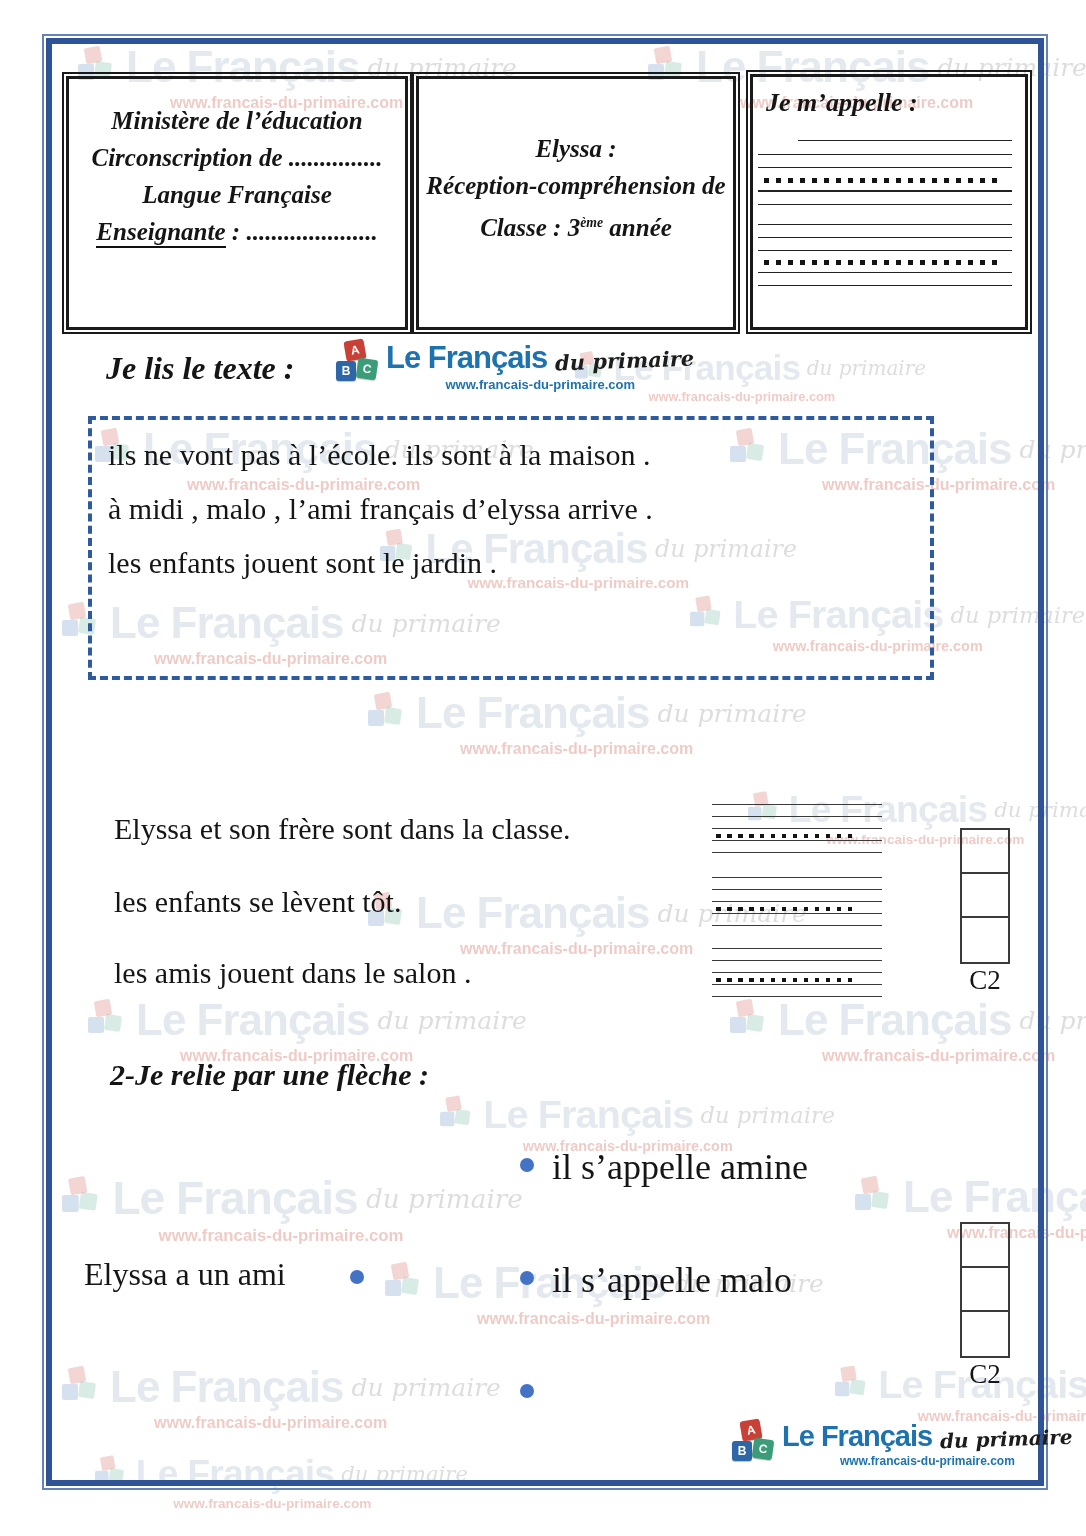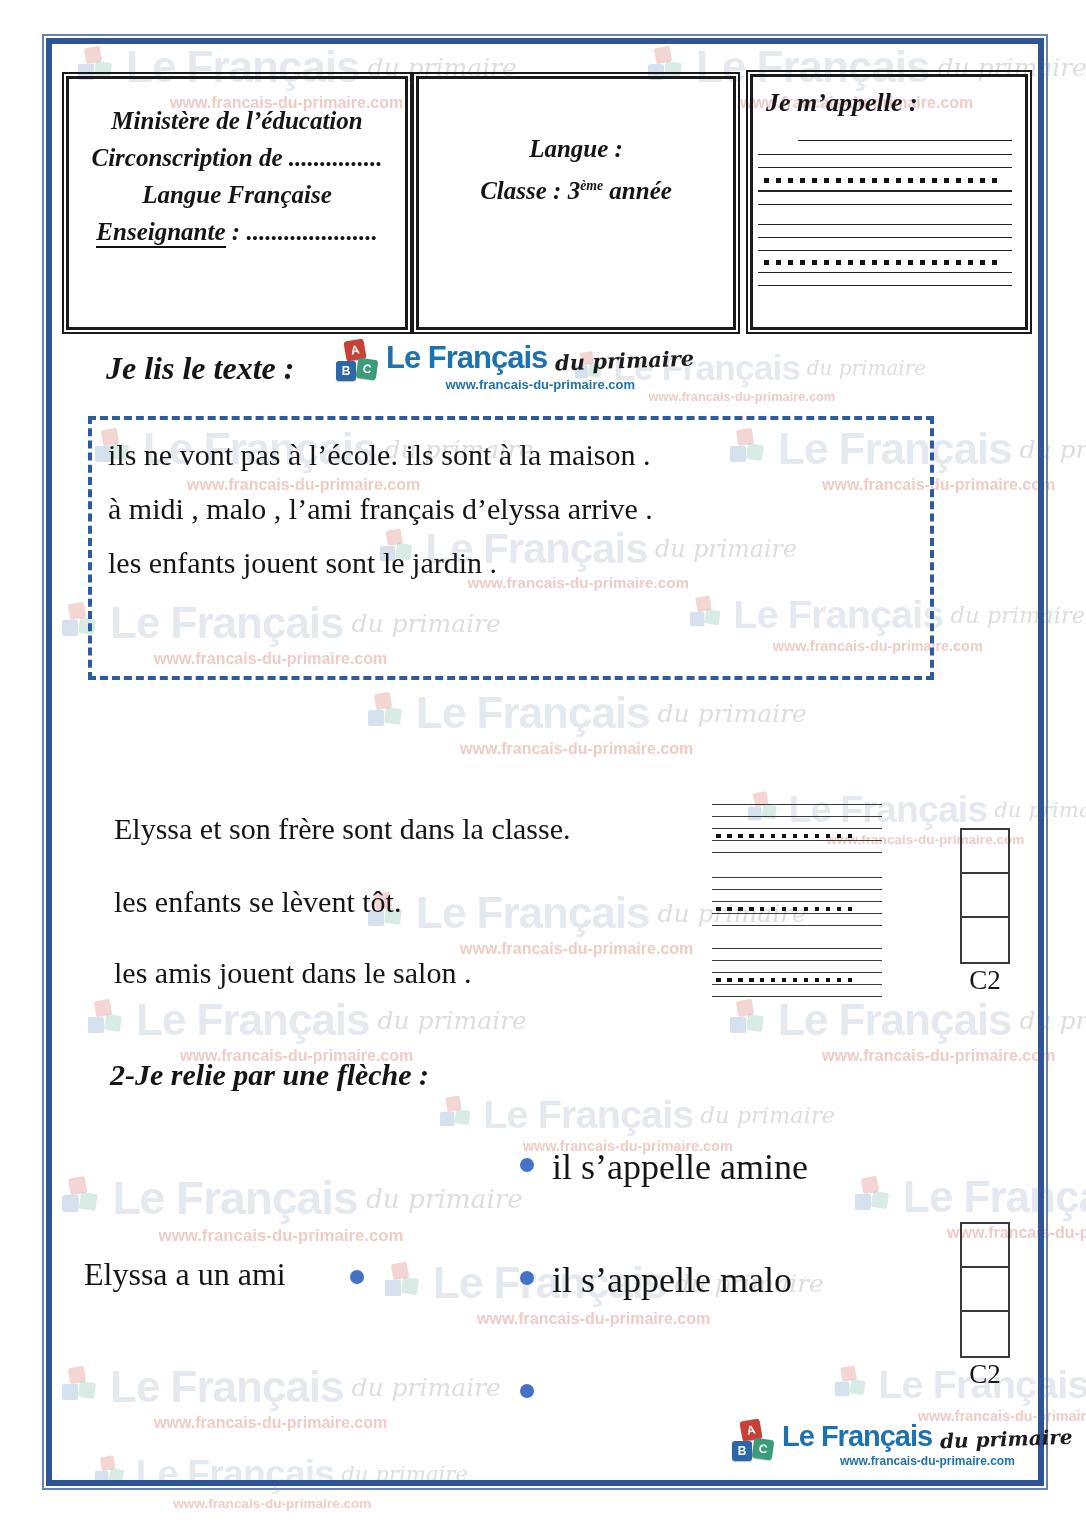--- a/index.html
+++ b/index.html
@@ -346,21 +346,22 @@
       <div>Ministère de l’éducation</div>
       <div>Circonscription de ...............</div>
       <div>Langue Française</div>
       <div><span class="u">Enseignante</span><span> : .....................</span></div>
     </div>
   </div>
 
   <div class="hbox exam-box">
     <div class="hbox-inner"></div>
     <div class="hbox-content">
-      <div>Langue :</div>
+      <div>Elyssa :</div>
+      <div>Réception-compréhension de</div>
       <div><span>Classe : 3</span><sup class="deg">ème</sup><span> année</span></div>
     </div>
   </div>
 
   <div class="hbox name-box">
     <div class="hbox-inner"></div>
     <div class="name-label">Je m’appelle :</div>
     <div id="name-guides">
         <div class="ng-line i" style="top: 0px;"></div>
         <div class="ng-line" style="top: 14px;"></div>

